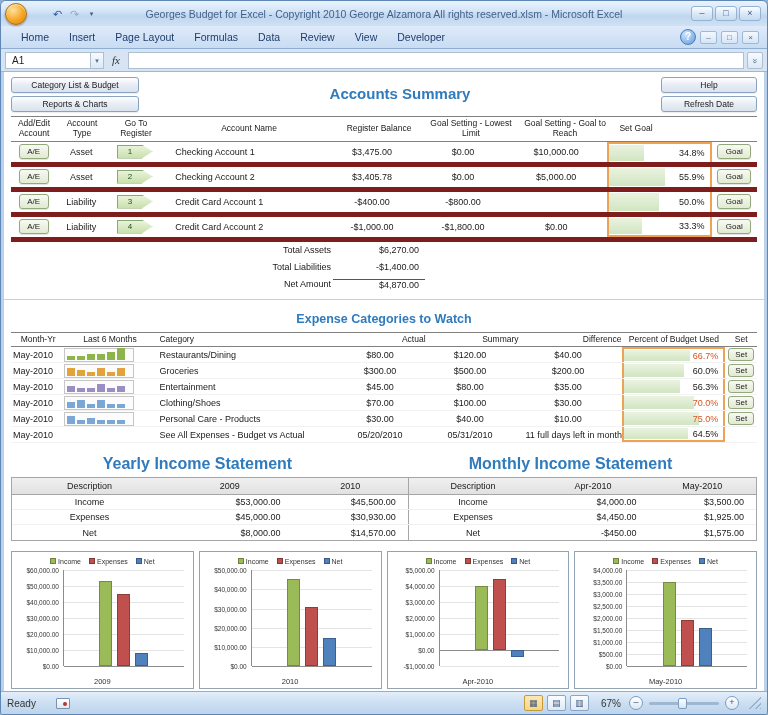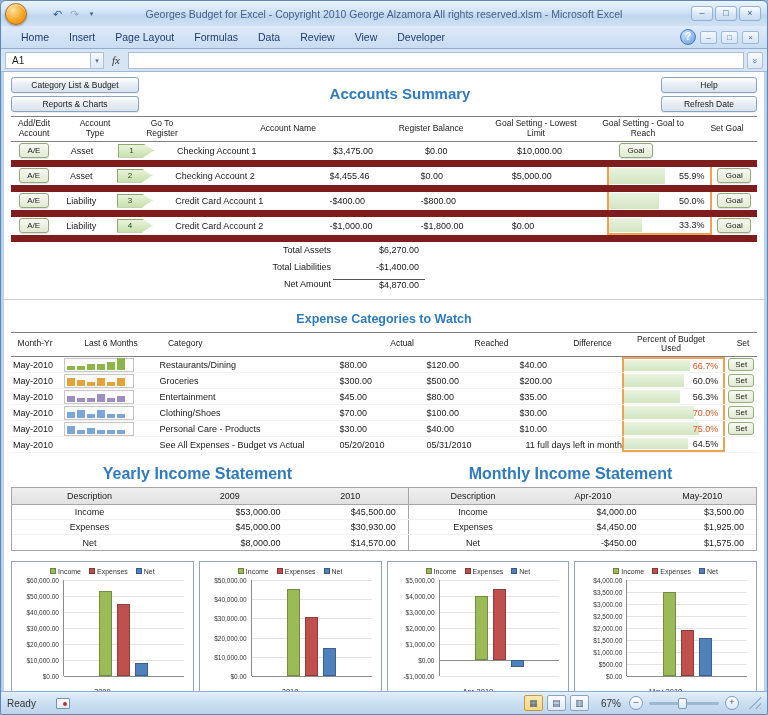--- a/index.html
+++ b/index.html
@@ -40,27 +40,27 @@
   
   .sheet-outer { flex:1 1 auto; background:#b9d1ea; padding:0 3px; overflow:hidden; }
   .sheet { background:#fff; height:100%; padding:5px 7px 0; font-size:9px; color:#1a1a1a; overflow:hidden; position:relative; }
 
   .top-controls { display:flex; align-items:flex-start; margin-bottom:4px; }
   .btn-col { display:flex; flex-direction:column; gap:3px; width:128px; flex:0 0 128px; }
   .btn-col.rt { width:96px; flex:0 0 96px; }
   .sheet-btn { font-size:8.5px; color:#1a1a1a; background:linear-gradient(#ffffff,#e9eef6 45%,#d9e2ee); border:1px solid #8aa3bf; border-radius:3px; padding:2px 4px; width:100%; text-align:center; box-shadow:0 1px 1px rgba(0,0,0,.08); font-family:"Liberation Sans", sans-serif; }
   .page-title { flex:1; text-align:center; font-size:15px; font-weight:bold; color:#2f7bbd; padding-top:8px; }
 
-  .num { text-align:left; padding-right:6px; }
+  .num { text-align:center; padding-right:6px; }
   .section-title { text-align:center; font-size:12.5px; font-weight:bold; color:#2f7bbd; }
 
   
-  .tbl-head { display:flex; align-items:stretch; border-top:1px solid #808080; border-bottom:1px solid #808080; min-height:24px;gap:13px; }
+  .tbl-head { display:flex; align-items:stretch; border-top:1px solid #808080; border-bottom:1px solid #808080; min-height:24px; }
   .hc { font-size:8.5px; text-align:center; line-height:1.15; display:flex; align-items:center; justify-content:center; padding:2px 1px; }
-  .ar { display:flex; align-items:center; height:25px; border-bottom:7px solid #7f1d1d; }
+  .ar { display:flex; align-items:center; height:25px; border-bottom:5px solid #7f1d1d; }
   .w-ae { width:46px; display:flex; justify-content:center; }
   .w-type { width:50px; text-align:center; }
   .w-reg { width:58px; display:flex; justify-content:center; }
   .w-name { width:168px; }
   .ar .w-name { padding-left:12px; }
   .w-bal, .w-low { width:92px; }
   .w-goal { width:96px; }
   .w-pct { width:106px; }
   .w-set { width:46px; display:flex; justify-content:center; }
 
@@ -220,35 +220,39 @@
               <button class="btn-ae">A/E</button>
             </div>
           <div class="w-type">Asset</div>
           <div class="w-reg">
               <div class="goto">1</div>
             </div>
           <div class="w-name">Checking Account 1</div>
           <div class="w-bal num">$3,475.00</div>
           <div class="w-low num">$0.00</div>
           <div class="w-goal num">$10,000.00</div>
+          <div class="w-pct pct-cell first">
+              <div class="fill" style="width: 34.8%;"></div>
+              <span class="pct-label">34.8%</span>
+            </div>
           <div class="w-set">
               <button class="btn-goal">Goal</button>
             </div>
         </div>
 
         <div class="ar">
           <div class="w-ae">
               <button class="btn-ae">A/E</button>
             </div>
           <div class="w-type">Asset</div>
           <div class="w-reg">
               <div class="goto">2</div>
             </div>
           <div class="w-name">Checking Account 2</div>
-          <div class="w-bal num">$4,455.46</div>
+          <div class="w-bal num">$3,405.78</div>
           <div class="w-low num">$0.00</div>
           <div class="w-goal num">$5,000.00</div>
           <div class="w-pct pct-cell">
               <div class="fill" style="width: 55.9%;"></div>
               <span class="pct-label">55.9%</span>
             </div>
           <div class="w-set">
               <button class="btn-goal">Goal</button>
             </div>
         </div>
@@ -315,21 +319,21 @@
       <div class="divider"></div>
 
       <div class="section-title exp-title">Expense Categories to Watch</div>
 
       <div>
         <div class="tbl-head" style="min-height:15px;">
           <div class="hc x-month">Month-Yr</div>
           <div class="hc x-spark" style="justify-content:center;">Last 6 Months</div>
           <div class="hc x-cat" style="justify-content:flex-start;">Category</div>
           <div class="hc x-act" style="justify-content:flex-end;">Actual</div>
-          <div class="hc x-bud" style="justify-content:flex-end;">Reached</div>
+          <div class="hc x-bud" style="justify-content:flex-end;">Summary</div>
           <div class="hc x-diff" style="justify-content:flex-end;">Difference</div>
           <div class="hc x-pct">Percent of Budget Used</div>
           <div class="hc x-set">Set</div>
         </div>
 
         <div class="er">
           <div class="x-month">May-2010</div>
           <div class="x-spark">
               <div class="spark">
                 <span style="height: 4px; background: rgb(141, 181, 75);"></span>

